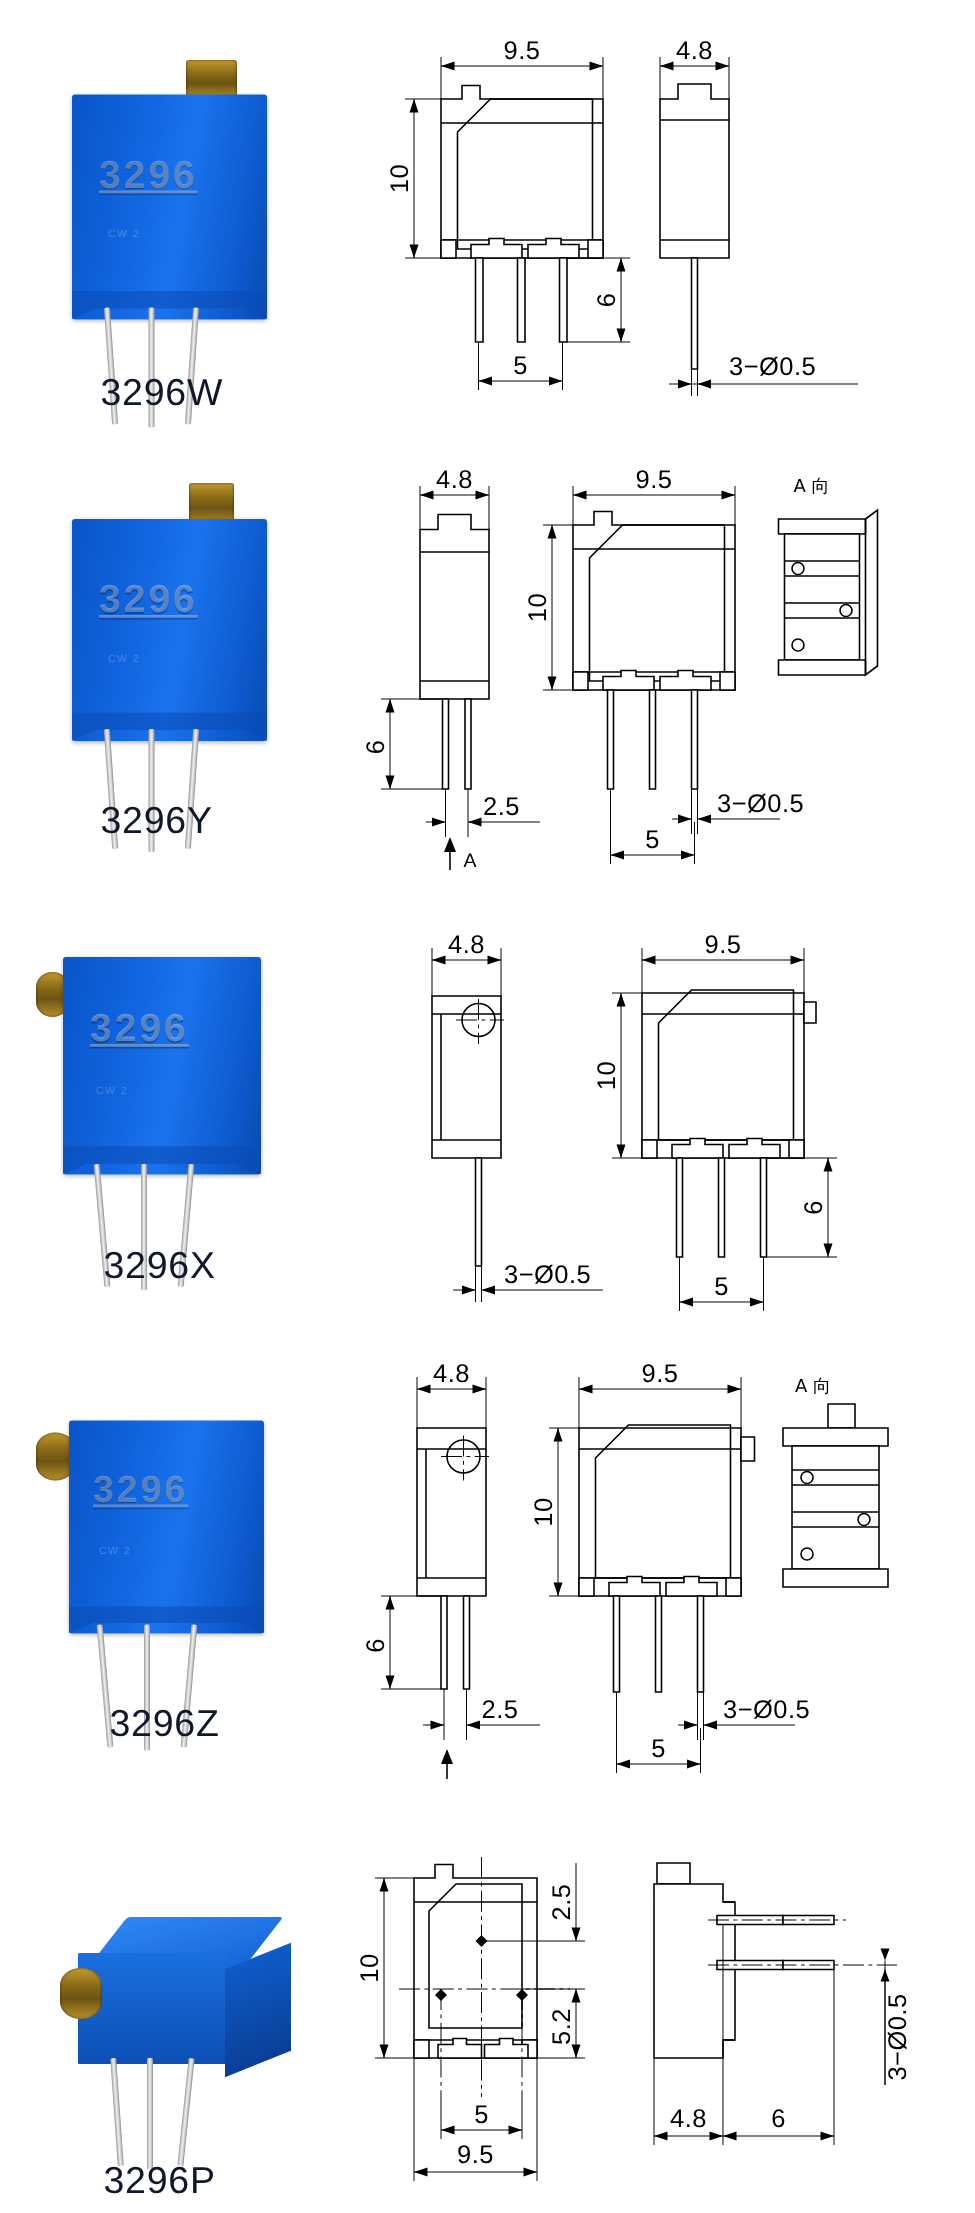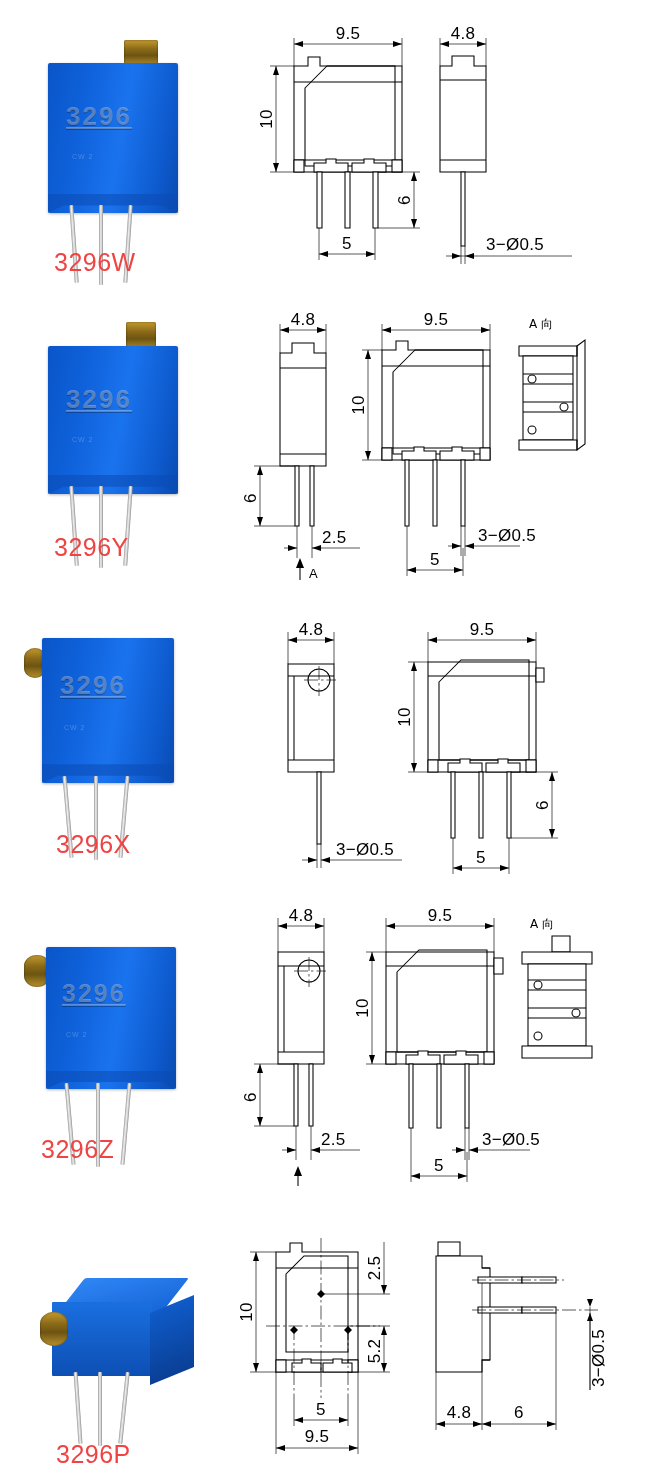--- a/index.html
+++ b/index.html
@@ -17,21 +17,21 @@
       clip-path:polygon(0 0,100% 0,100% 100%,88% 62%,12% 62%,0 100%);}
   .emb{position:absolute;font-weight:700;color:rgba(255,255,255,.30);
       letter-spacing:2px;text-shadow:0 1px 0 rgba(0,0,0,.28);user-select:none;text-decoration:underline;}
   .emb2{position:absolute;color:rgba(255,255,255,.22);font-size:7px;letter-spacing:1px;}
   .screw{position:absolute;background:
       linear-gradient(180deg,#c49a2e 0%,#8a6a18 35%,#6d5412 60%,#b8912c 100%);
       border-radius:2px;box-shadow:inset 0 0 2px rgba(0,0,0,.6);}
   .screw.round{border-radius:50%/34%;}
   .lead{position:absolute;width:4px;background:
       linear-gradient(90deg,#9a9a9a,#efefef 45%,#cfcfcf 70%,#8d8d8d);border-radius:1px;}
-  .label{position:absolute;font-size:25px;letter-spacing:.5px;color:#ef4444;white-space:nowrap;}
+  .label{position:absolute;font-size:25px;letter-spacing:.5px;color:#0f172a;white-space:nowrap;margin-left:13px;}
 
   
   .p-top{position:absolute;background:linear-gradient(160deg,#2f86f5,#1663d6);
      transform:skewX(-38deg);}
   .p-front{position:absolute;background:linear-gradient(180deg,#1a6fe0,#0d4fb4);}
   .p-side{position:absolute;background:linear-gradient(180deg,#0f5bc8,#0a3f96);
      transform:skewY(-22deg);}
 
   
   .dwg{position:absolute;}
@@ -329,21 +329,21 @@
   <div class="photo" style="left:24px;top:35px;width:170px;height:250px;">
     <div class="screw round" style="left:0px;top:30px;width:26px;height:32px;"></div>
     <div class="pot-body" style="left:22px;top:22px;width:130px;height:142px;">
       <div class="emb" style="left:16px;top:32px;font-size:25px;">3296</div>
       <div class="emb2" style="left:20px;top:84px;">CW 2</div>
     </div>
     <div class="lead" style="left:44px;top:158px;height:82px;transform:rotate(-5deg);"></div>
     <div class="lead" style="left:72px;top:158px;height:84px;"></div>
     <div class="lead" style="left:100px;top:158px;height:82px;transform:rotate(5deg);"></div>
   </div>
-  <div class="label" style="left:41px;top:245px;">3296Z</div>
+  <div class="label" style="left:60px;top:245px;">3296Z</div>
 
   <div class="dwg" style="left:240px;top:14px;">
     <svg width="140" height="285">
       <line class="ext" x1="38" y1="48" x2="38" y2="14"></line>
       <line class="ext" x1="84" y1="48" x2="84" y2="14"></line>
       <line class="ext" x1="38" y1="22" x2="84" y2="22"></line>
       <path d="M38 22 l9 -3 v6 z" fill="#000"></path>
         <path d="M84 22 l-9 -3 v6 z" fill="#000"></path>
       <text class="dim-t" x="61" y="17" text-anchor="middle">4.8</text>
       <path class="ln fillw" d="M38 48 h46 v112 h-46 z"></path>

